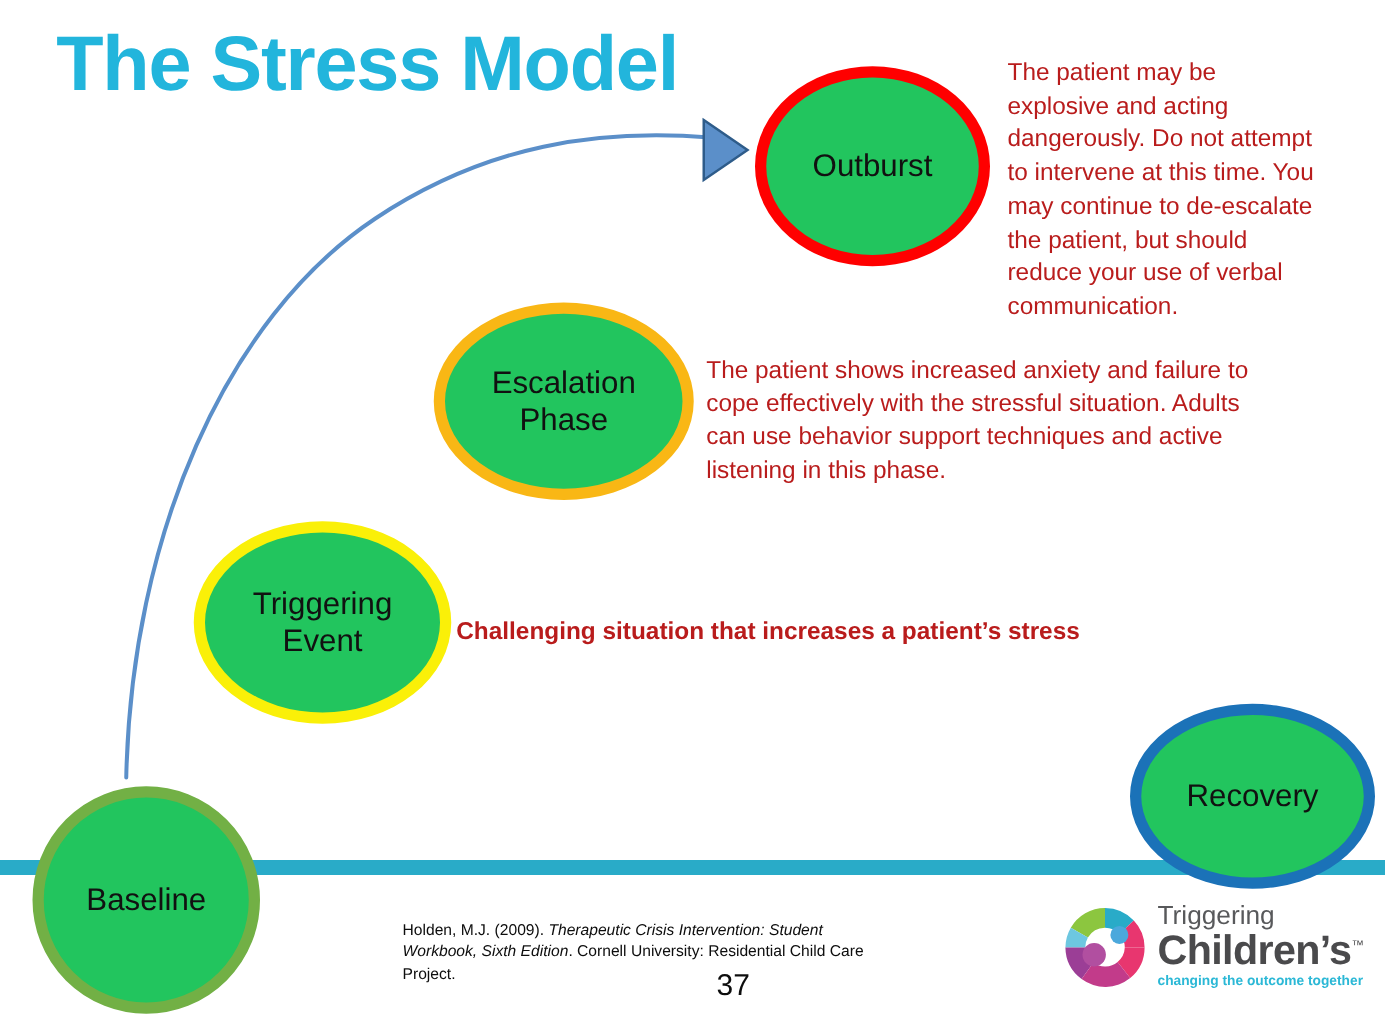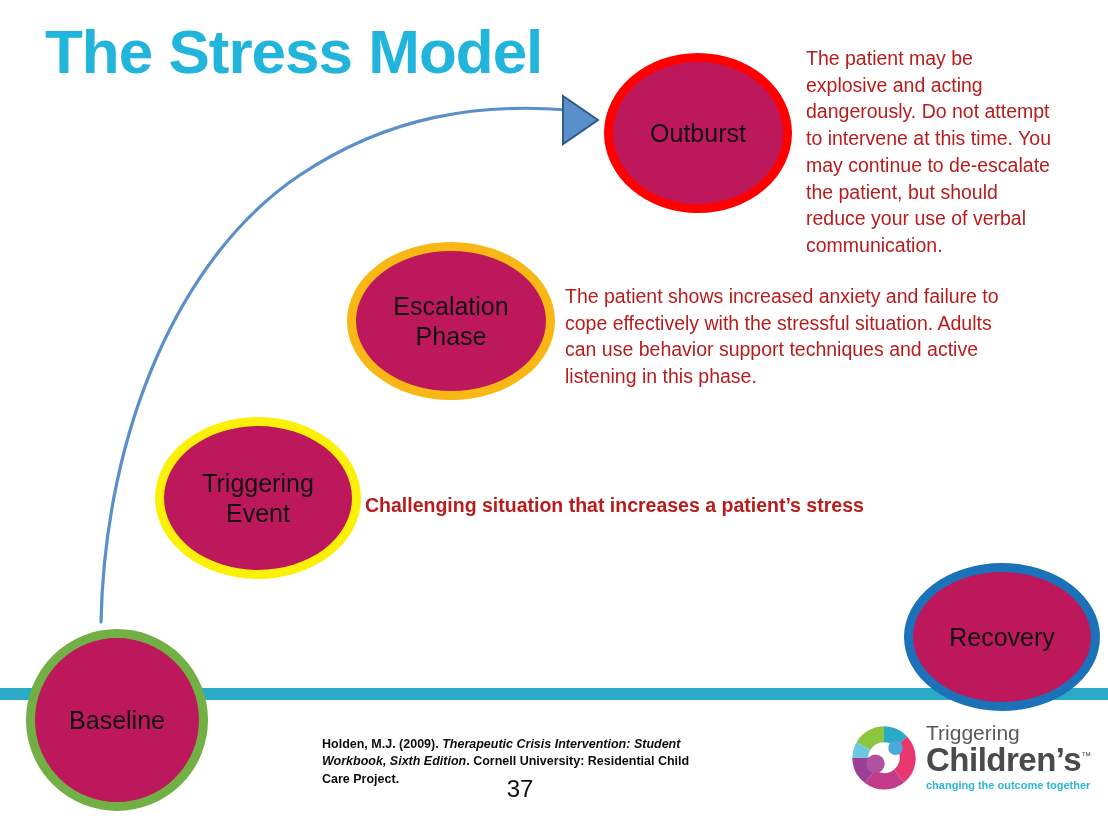--- a/index.html
+++ b/index.html
@@ -47,21 +47,21 @@
     width: 1108px;
     height: 822px;
     pointer-events: none;
   }
 
   
   .phase-circle {
     position: absolute;
     box-sizing: border-box;
     border-radius: 50%;
-    background: #be185d;
+    background: #22c55e;
     display: flex;
     align-items: center;
     justify-content: center;
     text-align: center;
   }
   .phase-label {
     font-size: 25px;
     color: #111111;
     line-height: 1.22;
     padding: 0 6px;
@@ -107,30 +107,29 @@
 
   
   #citation {
     position: absolute;
     left: 322px;
     top: 736px;
     width: 396px;
     font-size: 12.5px;
     line-height: 1.38;
     color: #0d0d0d;
-    font-weight: bold;
   }
   #citation .ital { font-style: italic; }
 
   #page-number {
     position: absolute;
     left: 440px;
     top: 775px;
     width: 160px;
-    text-align: center;
+    text-align: right;
     font-size: 24px;
     color: #0d0d0d;
   }
 
   
   #logo {
     position: absolute;
     left: 848px;
     top: 720px;
     width: 250px;

